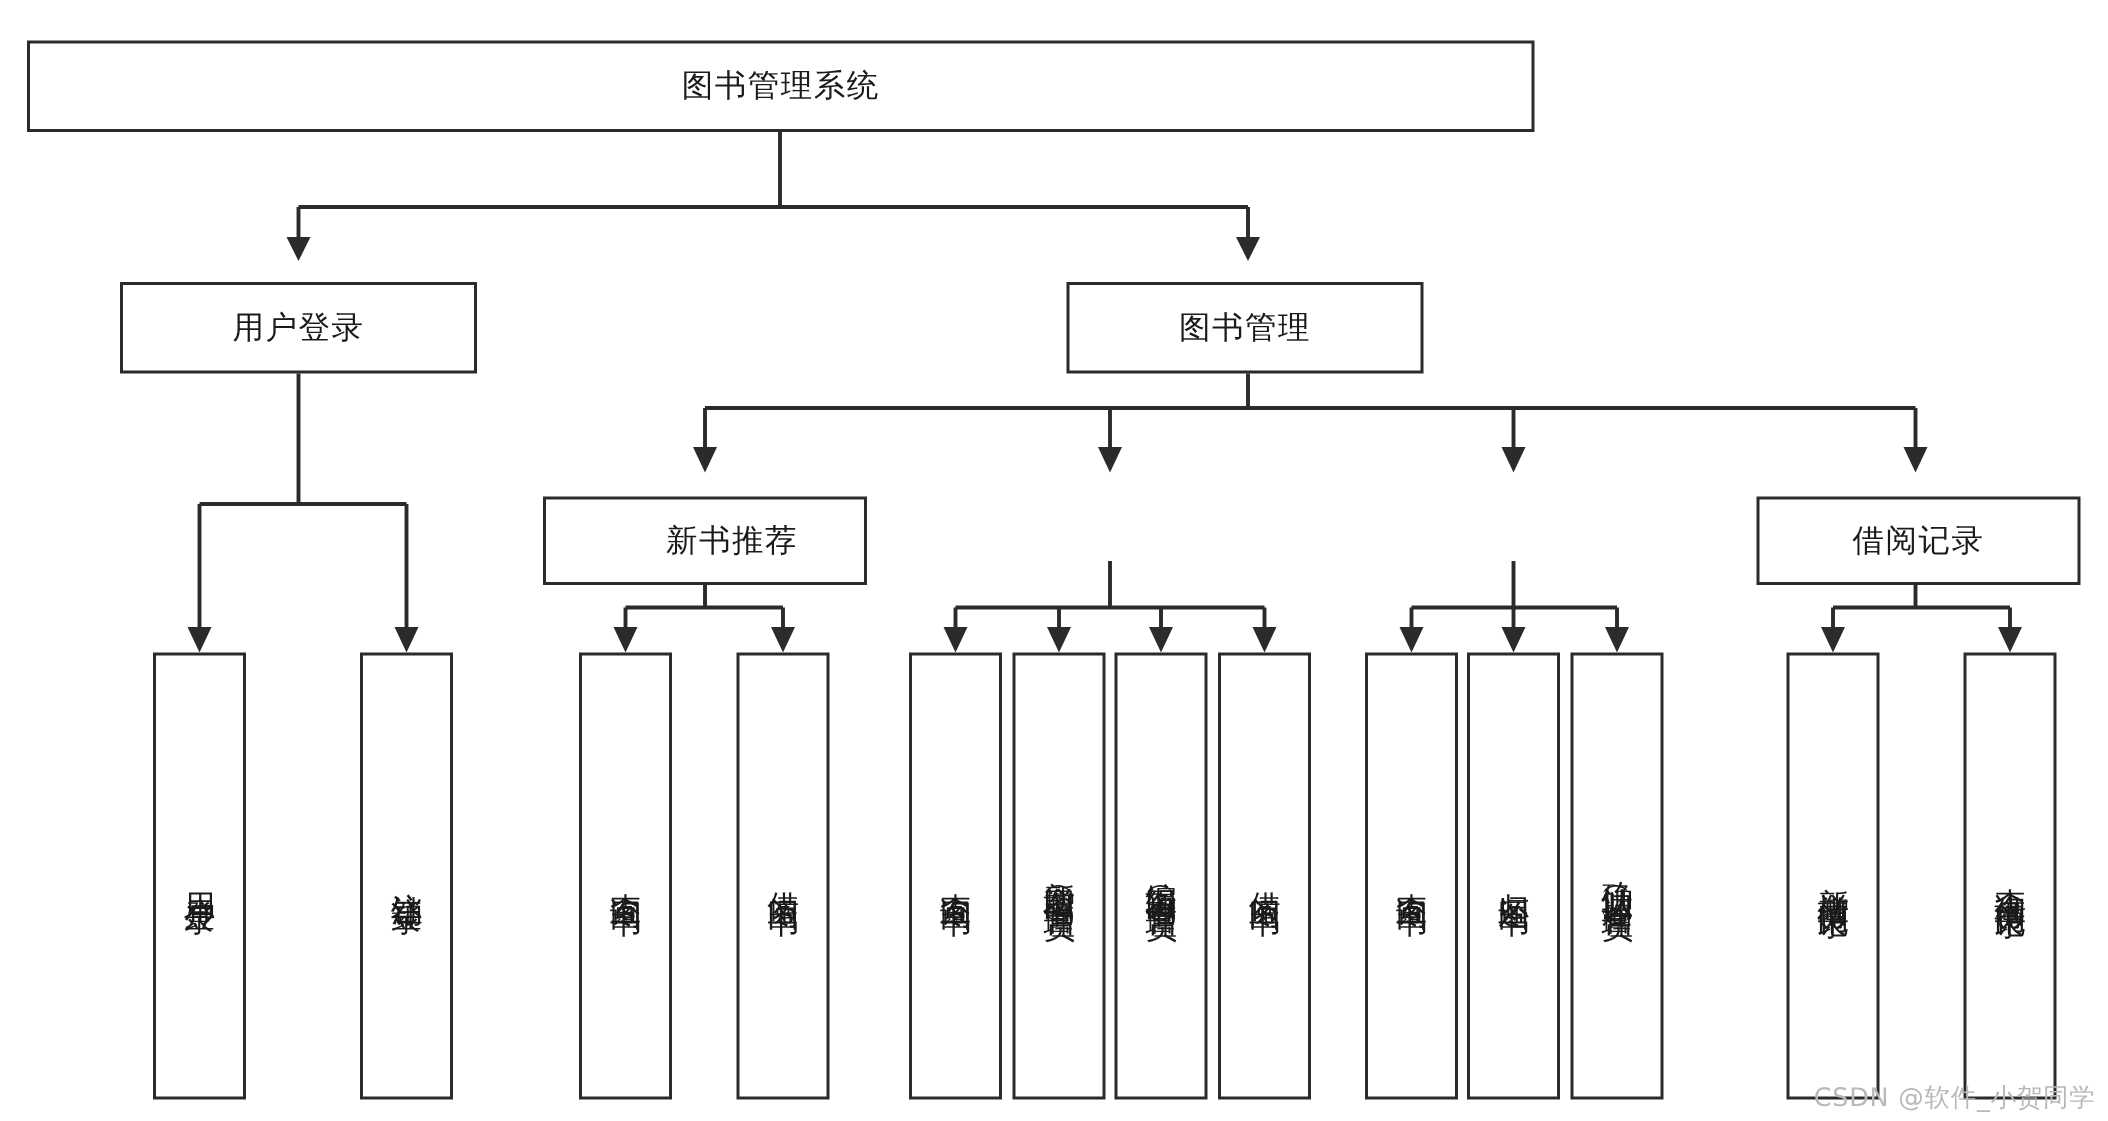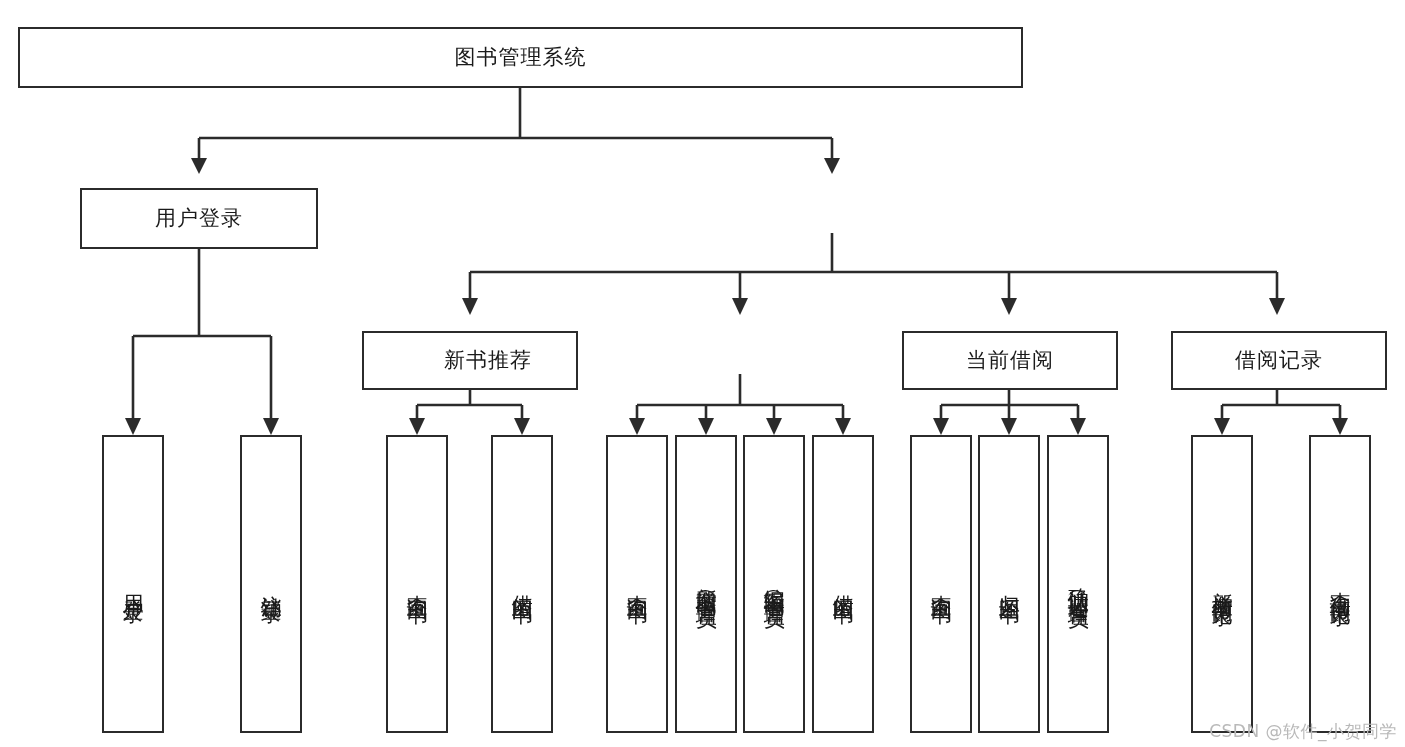--- a/index.html
+++ b/index.html
@@ -147,27 +147,27 @@
     <polygon points="1332,418 1348,418 1340,435"></polygon>
   </svg>
 
   <div class="node horiz" style="left:18px; top:11px; width:1005px; height:61px;">
     <span class="lbl">图书管理系统</span>
   </div>
 
   <div class="node horiz" style="left:80px; top:172px; width:238px; height:61px;">
     <span class="lbl">用户登录</span>
   </div>
+  <div class="node horiz" style="left:711px; top:172px; width:238px; height:61px;">
+    <span class="lbl">图书管理</span>
+  </div>
 
   <div class="node horiz" style="left:362px; top:315px; width:216px; height:59px;padding-left:36px;">
     <span class="lbl">新书推荐</span>
   </div>
-  <div class="node horiz" style="left:902px; top:315px; width:216px; height:59px;">
-    <span class="lbl">当前借阅</span>
-  </div>
   <div class="node horiz" style="left:1171px; top:315px; width:216px; height:59px;">
     <span class="lbl">借阅记录</span>
   </div>
 
   <div class="node vert" style="left:102px; top:435px; width:62px; height:298px;">
     <span class="lbl">用户登录</span>
   </div>
   <div class="node vert" style="left:240px; top:435px; width:62px; height:298px;">
     <span class="lbl">注销登录</span>
   </div>

